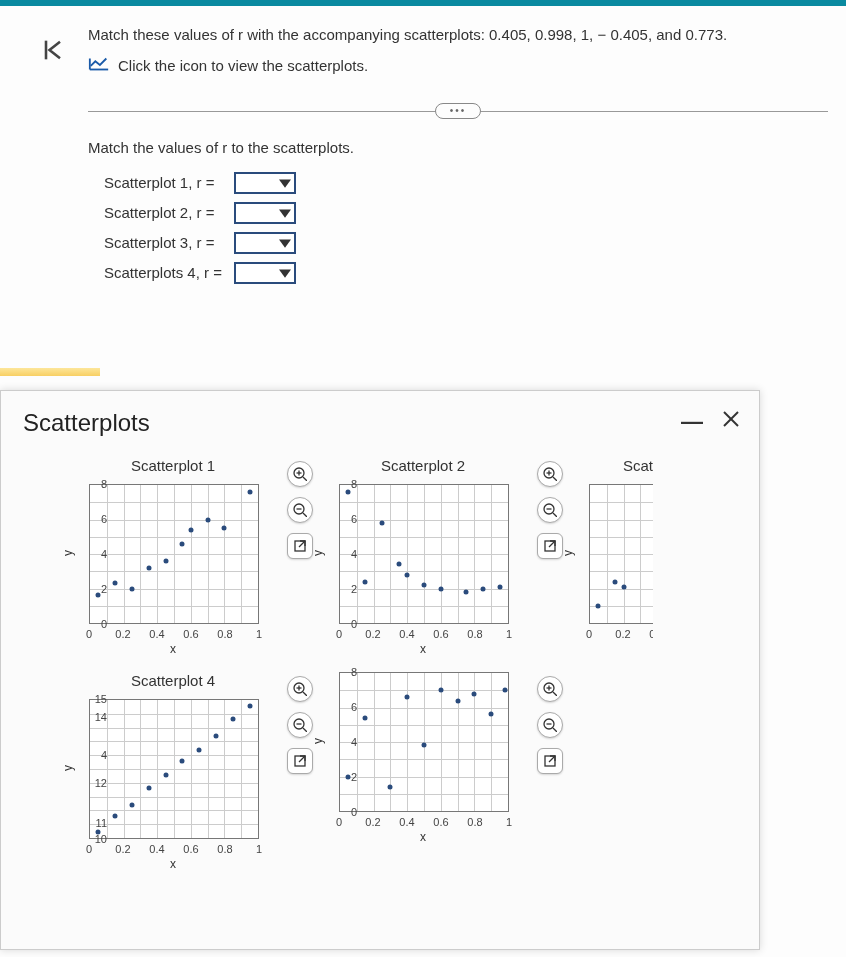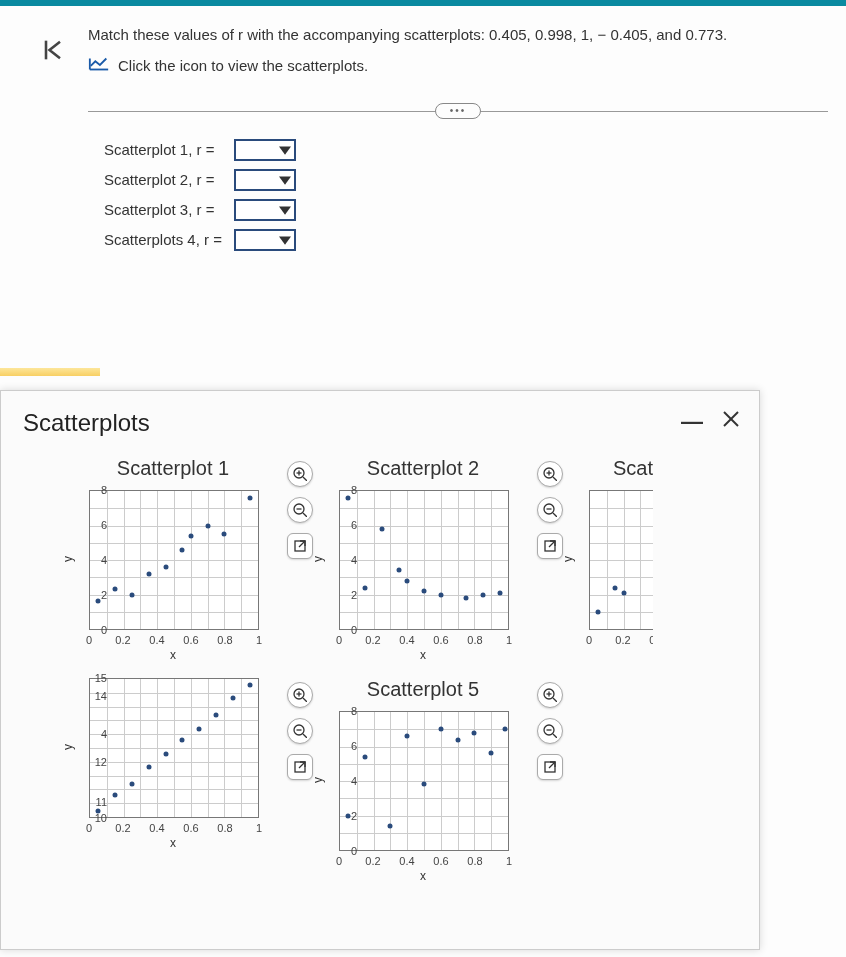--- a/index.html
+++ b/index.html
@@ -56,21 +56,21 @@
     box-shadow: 0 0 8px rgba(0,0,0,0.15);
     padding: 18px 22px 10px 22px;
     overflow:hidden;
   }
   .modal-head { display:flex; justify-content:space-between; align-items:flex-start; margin-bottom: 20px;}
   .modal-title { font-size: 24px; color:#222; }
   .win-ctrls { display:flex; gap:18px; align-items:center; margin-right:-4px; }
   .win-ctrls span, .win-ctrls svg { font-size:22px; color:#333; stroke:#333; }
   .plots-row { display:flex; gap:30px; margin-left:40px; margin-bottom: 18px;}
   .plot-block { position:relative; }
-  .plot-title { text-align:center; font-size:20px; margin-bottom:10px; color:#333; width:220px;}
+  .plot-title { text-align:center; font-size:15px; margin-bottom:10px; color:#333; width:220px;}
   .plot-area { position:relative; width:220px; height:170px;}
   .plot-canvas {
     position:absolute; left:26px; top:0; width:170px; height:140px;
     border:1px solid #777; background:#fff;
   }
   .gridline-v, .gridline-h { position:absolute; background:#ccc; }
   .gridline-v { width:1px; height:100%; }
   .gridline-h { height:1px; width:100%; }
   .pt { position:absolute; width:5px; height:5px; background:#2a4b7c; border-radius:50%; transform:translate(-50%,-50%);}
   .ytick { position:absolute; font-size:11px; color:#444; transform:translateY(-50%); right:176px; text-align:right; width:20px;}
@@ -109,20 +109,21 @@
             <polyline points="2 14 22 14" stroke="#1a5aa8" stroke-width="2" fill="none"></polyline>
             <polyline points="3 10 8 5 13 9 20 2" stroke="#1a5aa8" stroke-width="2" fill="none"></polyline>
           </svg>
       </span>
       <span>Click the icon to view the scatterplots.</span>
     </div>
     <div class="divider-row">
       <div class="divider-line"></div>
       <div class="pill">•••</div>
     </div>
+    <div class="sub-instr">Match the values of r to the scatterplots.</div>
 
     <div class="match-row">
       <span class="match-label">Scatterplot 1, r =</span>
       <div class="dd">
           <svg viewBox="0 0 10 10">
             <polygon points="0,2 10,2 5,9" fill="#333"></polygon>
           </svg>
         </div>
     </div>
     <div class="match-row">
@@ -329,20 +330,21 @@
           </div>
           <div class="xtick" style="left: 26px;">0</div>
           <div class="xtick" style="left: 60px;">0.2</div>
           <div class="xtick" style="left: 94px;">0.4</div>
           <div class="ylabel">y</div>
         </div>
       </div>
     </div>
   <div class="plots-row" id="row2">
       <div class="plot-block">
+        <div class="plot-title">Scatterplot 4</div>
         <div class="plot-area">
           <div class="plot-canvas">
             <div class="gridline-v" style="left: 10%;"></div>
             <div class="gridline-v" style="left: 20%;"></div>
             <div class="gridline-v" style="left: 30%;"></div>
             <div class="gridline-v" style="left: 40%;"></div>
             <div class="gridline-v" style="left: 50%;"></div>
             <div class="gridline-v" style="left: 60%;"></div>
             <div class="gridline-v" style="left: 70%;"></div>
             <div class="gridline-v" style="left: 80%;"></div>
@@ -401,21 +403,20 @@
           <div class="tool-btn sq">
             <svg viewBox="0 0 14 14" fill="none" stroke="#333" stroke-width="1.3">
               <rect x="2" y="2" width="10" height="10"></rect>
               <polyline points="7 2 12 2 12 7"></polyline>
               <line x1="12" y1="2" x2="6" y2="8"></line>
             </svg>
           </div>
         </div>
       </div>
       <div class="plot-block">
-        <div class="plot-title">Scatterplot 5</div>
         <div class="plot-area">
           <div class="plot-canvas">
             <div class="gridline-v" style="left: 10%;"></div>
             <div class="gridline-v" style="left: 20%;"></div>
             <div class="gridline-v" style="left: 30%;"></div>
             <div class="gridline-v" style="left: 40%;"></div>
             <div class="gridline-v" style="left: 50%;"></div>
             <div class="gridline-v" style="left: 60%;"></div>
             <div class="gridline-v" style="left: 70%;"></div>
             <div class="gridline-v" style="left: 80%;"></div>

